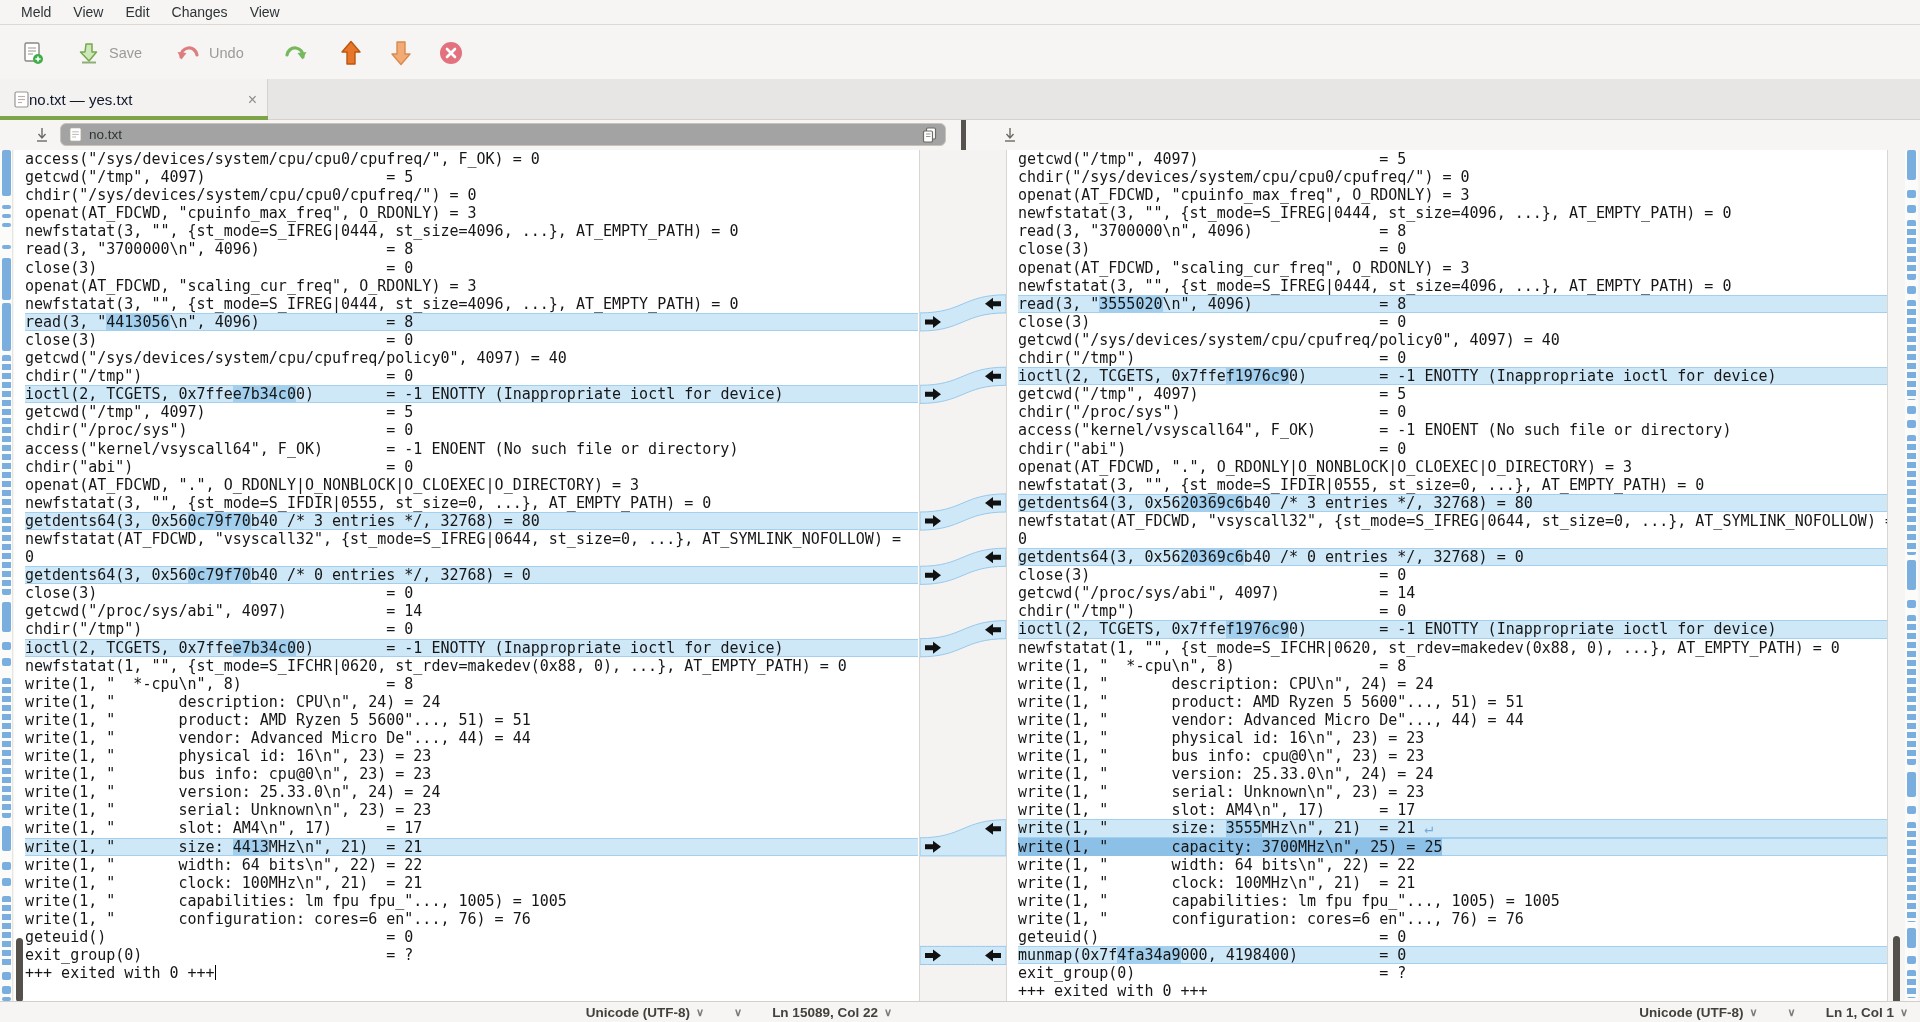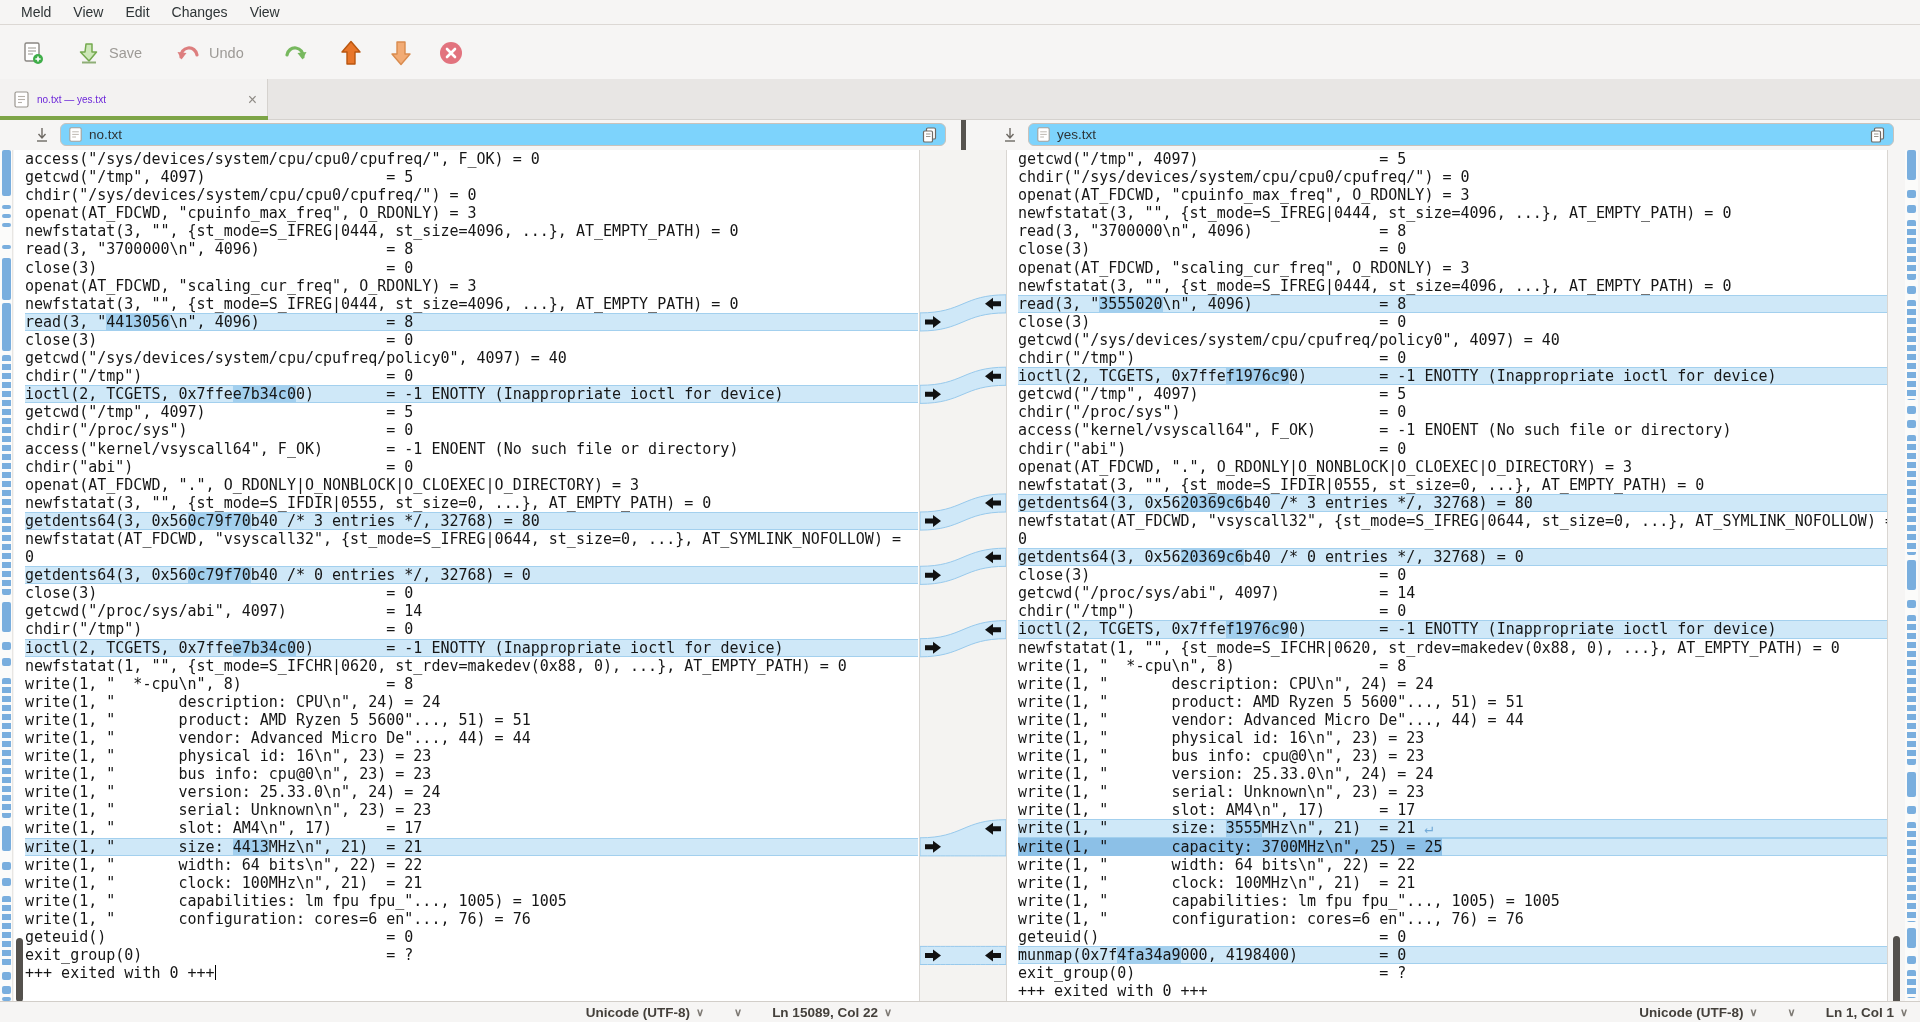--- a/index.html
+++ b/index.html
@@ -13,26 +13,26 @@
   
   #toolbar { position:absolute; left:0; top:26px; width:1920px; height:53px; background:#f6f5f4; display:flex; align-items:center; padding-left:12px;text-align:right; }
   .tbtn { display:flex; align-items:center; gap:7px; padding:6px 8px; border-radius:4px; }
   .tlabel { font-size:14.5px; color:#9d9a96; }
   .ticon { width:26px; height:26px; display:flex; align-items:center; justify-content:center; }
 
   
   #tabbar { position:absolute; left:0; top:79px; width:1920px; height:41px; background:#e8e6e4; border-bottom:1px solid #d5d2ce; }
   #tab { position:absolute; left:0; top:0; width:268px; height:41px; background:#f3f2f1; border-right:1px solid #d5d2ce; display:flex; align-items:center; padding:0 10px 0 14px; }
   #tab-underline { position:absolute; left:0; top:37px; width:268px; height:4px; }
-  #tab-title { font-size:10px; color:#6d28d9; margin-left:8px; flex:1; }
+  #tab-title { font-size:15px; color:#0f172a; flex:1; }
   #tab-close { color:#8f8b86; font-size:16px; margin-left:8px; }
 
   
   #header { position:absolute; left:0; top:120px; width:1920px; height:30px; background:#f6f5f4; }
-  .fentry { position:absolute; top:3px; height:23px; background:#7dd3fc; border:1px solid #c9c2bb; border-radius:6px; display:flex; align-items:center; padding:0 8px; }
+  .fentry { position:absolute; top:3px; height:23px; background:#a3a3a3; border:1px solid #c9c2bb; border-radius:6px; display:flex; align-items:center; padding:0 8px; }
   .fname { font-size:13.5px; color:#2e3436; margin-left:7px; flex:1; }
   .hbtn { position:absolute; top:4px; width:24px; height:24px; display:flex; align-items:center; justify-content:center; }
   #splitter { position:absolute; left:961px; top:0px; width:5px; height:30px; background:#56534f; }
 
   
   .dmap { position:absolute; top:150px; width:13px; height:851px; background:#fbfbfa; }
   .mark { position:absolute; left:2px; width:9px; border-radius:2px; background:#79aede; }
   .mark.striped { background:repeating-linear-gradient(to bottom, #79aede 0px, #79aede 6px, rgba(0,0,0,0) 6px, rgba(0,0,0,0) 9px); }
   #map-left { left:0; border-right:1px solid #e8e6e3; }
   #map-right { left:1905px; }
@@ -182,37 +182,20 @@
         <line x1="4" y1="9.5" x2="8.5" y2="9.5" stroke="#9a968f" stroke-width="1"></line>
       </svg>
     </span>
   </div>
   <div id="splitter"></div>
   <div class="hbtn" style="left:998px;">
     <svg class="icon" width="16" height="18" viewBox="0 0 16 18">
       <path d="M8 1 v9 M4.5 7 L8 11 L11.5 7" fill="none" stroke="#6e6a64" stroke-width="1.4"></path>
       <line x1="3" y1="14" x2="13" y2="14" stroke="#6e6a64" stroke-width="1.4"></line>
     </svg>
-  </div>
-  <div class="fentry" style="left:1028px; width:866px;">
-    <svg class="icon" width="13" height="15" viewBox="0 0 13 15">
-      <rect x="0.8" y="0.8" width="11.4" height="13.4" rx="1.5" fill="#fff" stroke="#a5a19a" stroke-width="1.1"></rect>
-      <line x1="3.2" y1="4.8" x2="9.8" y2="4.8" stroke="#beb9b2" stroke-width="1"></line>
-      <line x1="3.2" y1="7.4" x2="9.8" y2="7.4" stroke="#beb9b2" stroke-width="1"></line>
-      <line x1="3.2" y1="10" x2="7" y2="10" stroke="#beb9b2" stroke-width="1"></line>
-    </svg>
-    <span class="fname">yes.txt</span>
-    <span>
-      <svg class="icon" width="15" height="16" viewBox="0 0 15 16">
-        <rect x="4.5" y="1" width="9" height="11" rx="1.3" fill="#fff" stroke="#6e6a64" stroke-width="1.2"></rect>
-        <rect x="1.5" y="4" width="9" height="11" rx="1.3" fill="#fff" stroke="#6e6a64" stroke-width="1.2"></rect>
-        <line x1="4" y1="7" x2="8.5" y2="7" stroke="#9a968f" stroke-width="1"></line>
-        <line x1="4" y1="9.5" x2="8.5" y2="9.5" stroke="#9a968f" stroke-width="1"></line>
-      </svg>
-    </span>
   </div>
 </div>
 
 <div id="map-left" class="dmap">
     <div class="mark" style="top: 0px; height: 46px;"></div>
     <div class="mark" style="top: 55px; height: 4px;"></div>
     <div class="mark" style="top: 64px; height: 4px;"></div>
     <div class="mark" style="top: 73px; height: 4px;"></div>
     <div class="mark" style="top: 95px; height: 4px;"></div>
     <div class="mark" style="top: 108px; height: 42px;"></div>

